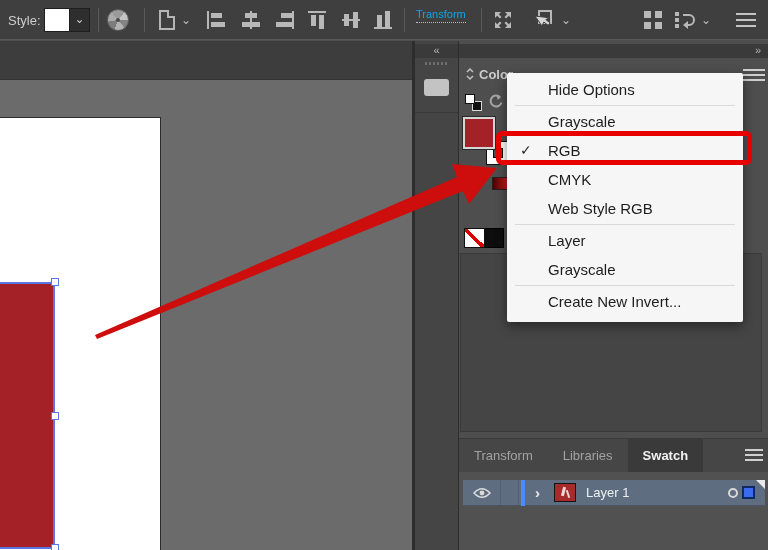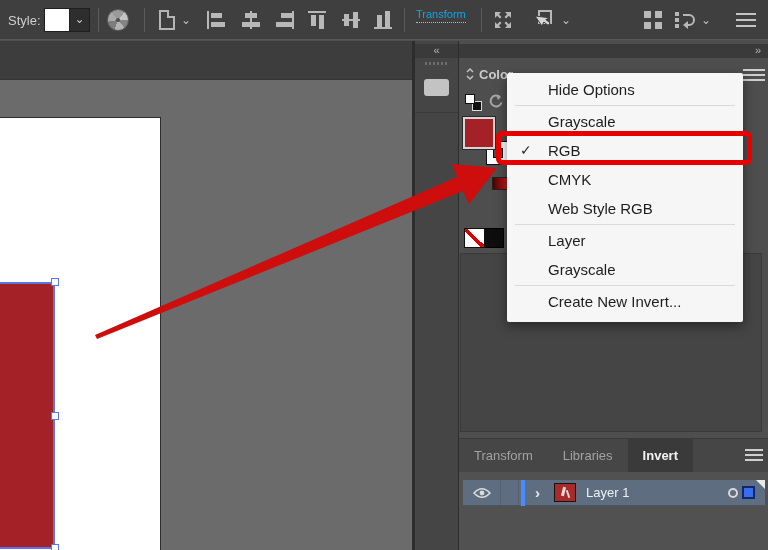--- a/index.html
+++ b/index.html
@@ -264,21 +264,21 @@
     <div class="slider-remnant"></div>
     <div class="none-swatch"></div>
     <div class="black-swatch"></div>
     <div class="spectrum-frame">
       <div class="spectrum"></div>
     </div>
 
     <div class="panel-tabs">
       <div class="tab">Transform</div>
       <div class="tab">Libraries</div>
-      <div class="tab active">Invert</div>
+      <div class="tab active">Swatch</div>
       <div class="tabs-menu-btn">
           <i></i>
           <i></i>
           <i></i>
         </div>
     </div>
 
     <div class="layers-body">
       <div class="layer-row">
         <div class="eye-cell">

